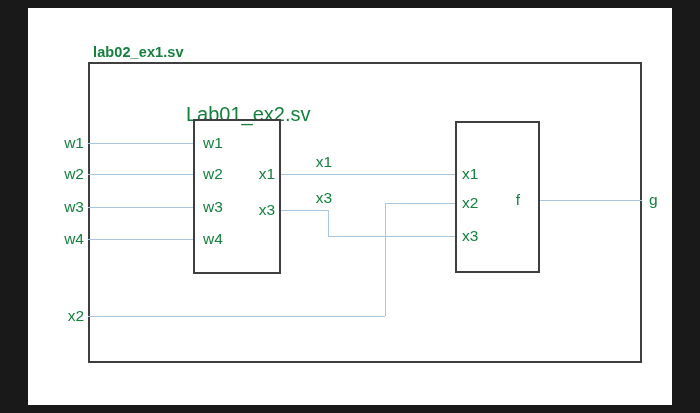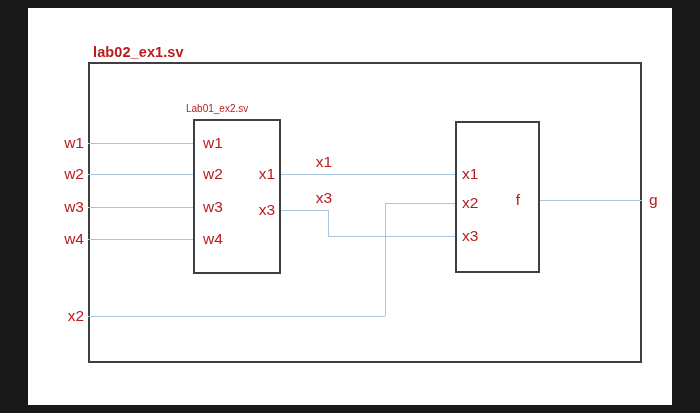--- a/index.html
+++ b/index.html
@@ -40,32 +40,32 @@
     height: 0;
     border-top: 1.6px solid #a9c6e0;
   }
   .wire-v {
     position: absolute;
     width: 0;
     border-left: 1.6px solid #a9c6e0;
   }
   .lbl {
     position: absolute;
-    color: #b91c1c;
+    color: #15803d;
     font-size: 15px;
     line-height: 1;
     white-space: nowrap;
   }
   .lbl-title {
     font-size: 14.5px;
     font-weight: bold;
     letter-spacing: .1px;
   }
   .lbl-modname {
-    font-size: 10px;
+    font-size: 20px;
     font-weight: normal;
   }
   .lbl-port {
     font-size: 15.5px;
   }
   .lbl-sig {
     font-size: 15.5px;
   }
   .lbl-io {
     font-size: 15.5px;

